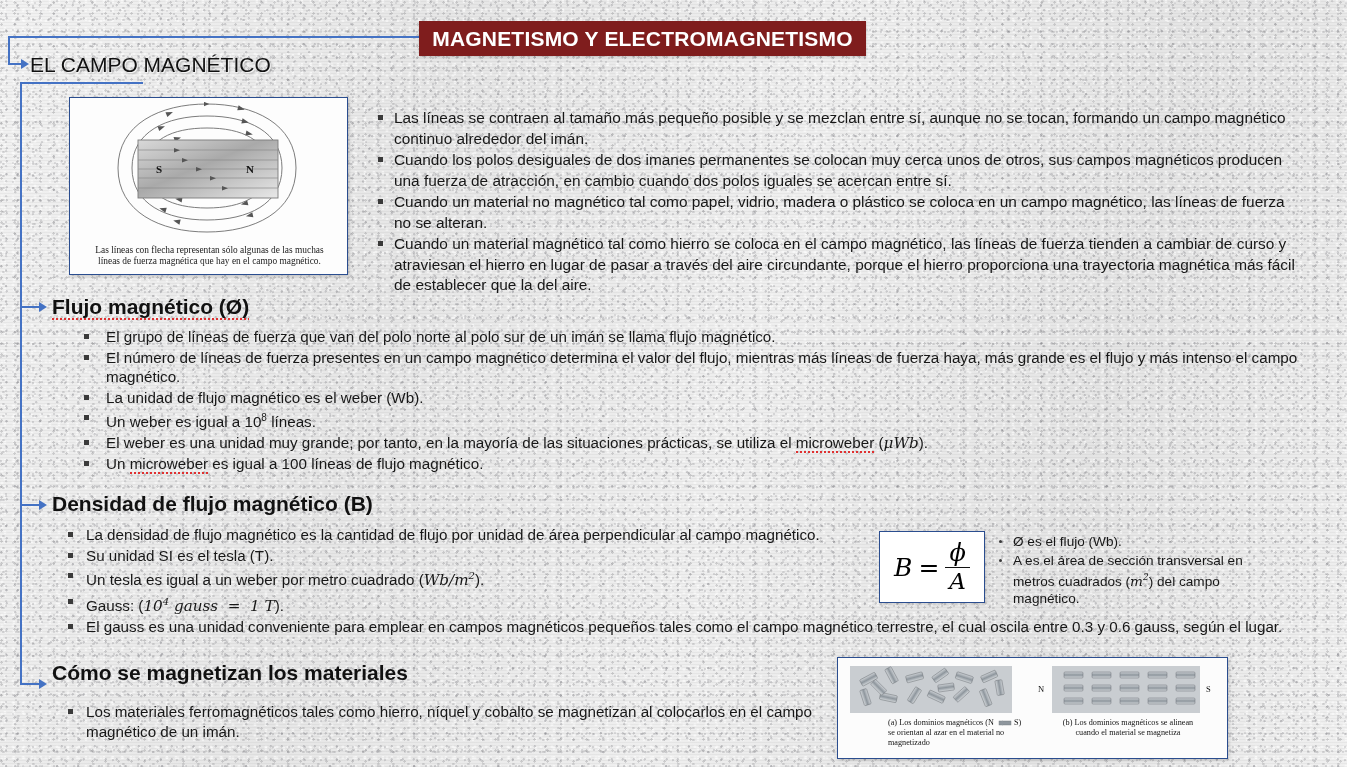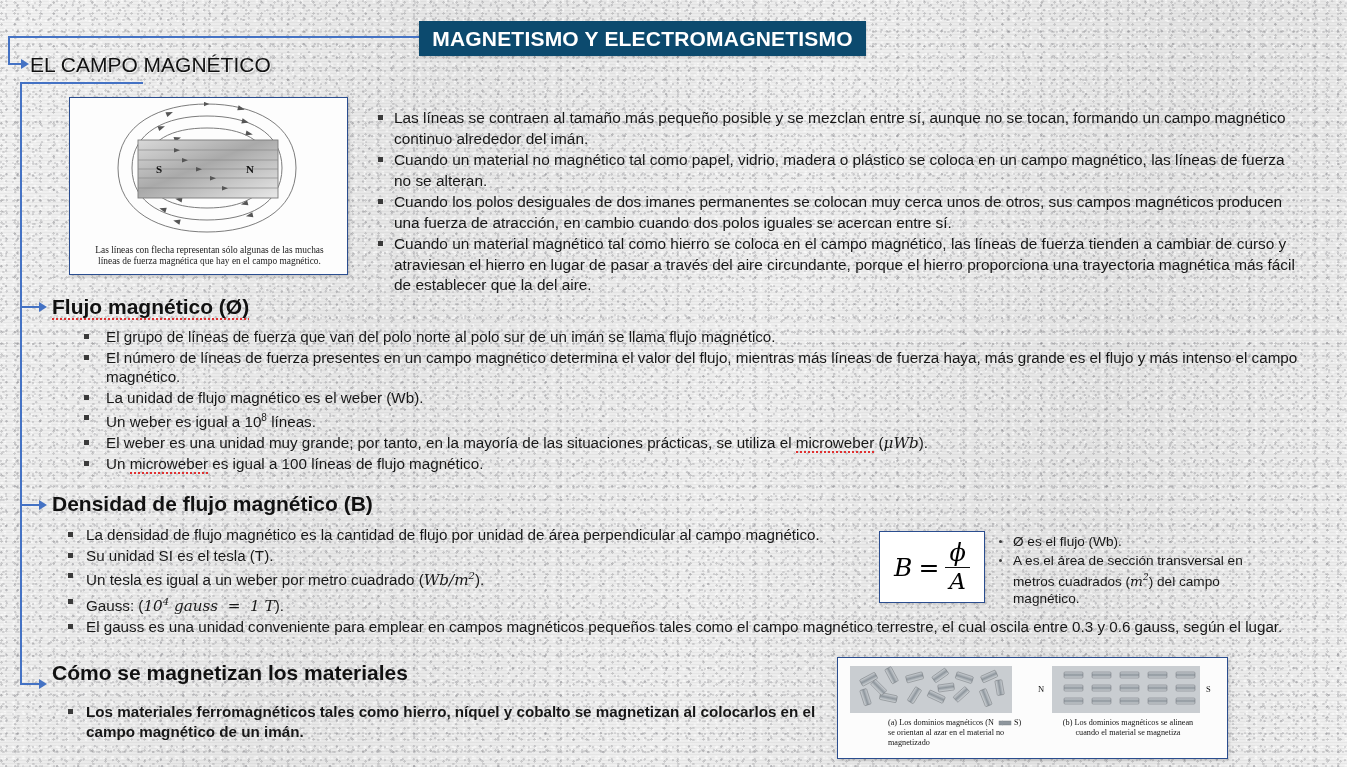--- a/index.html
+++ b/index.html
@@ -38,21 +38,21 @@
     background-image:
       repeating-linear-gradient(0deg, rgba(0,0,0,.035) 0 1px, transparent 1px 3px),
       repeating-linear-gradient(90deg, rgba(255,255,255,.05) 0 1px, transparent 1px 4px);
     mix-blend-mode:multiply;
   }
   .layer{position:absolute;inset:0;}
 
   
   #banner{
     position:absolute;left:419px;top:21px;width:447px;height:35px;
-    background:#0c4a6e;
+    background:#7f1d1d;
     display:flex;align-items:center;justify-content:center;
     box-shadow:0 1px 2px rgba(0,0,0,.18);
   }
   #banner span{
     color:#ffffff;font-size:21px;font-weight:bold;letter-spacing:.2px;
     white-space:nowrap;
   }
 
   
   .conn{position:absolute;background:#4472c4;}
@@ -95,21 +95,21 @@
   #topbul li{font-size:15.4px;line-height:20.5px;}
 
   #flujoList{position:absolute;left:72px;top:327px;width:1230px;}
   #flujoList li{padding-left:34px;}
   #flujoList li:before{left:12px;}
 
   #densList{position:absolute;left:62px;top:525px;width:1250px;}
   #densList li{padding-left:24px;}
 
   #magList{position:absolute;left:62px;top:702px;width:760px;}
-  #magList li{padding-left:24px;font-weight:bold;}
+  #magList li{padding-left:24px;}
 
   
   #fig1{
     position:absolute;left:69px;top:97px;width:277px;height:176px;
     background:#fdfdfd;border:1.6px solid #2a4d8f;
     box-shadow:1px 1px 3px rgba(0,0,0,.2);
   }
   #fig1 .cap{
     position:absolute;left:10px;right:8px;bottom:6px;
     font-family:"Liberation Serif", serif;font-size:9.4px;line-height:11.6px;
@@ -233,22 +233,22 @@
     <text x="176" y="75" font-family="Liberation Serif, serif" font-size="11" font-weight="bold" fill="#111">N</text>
   </svg>
   <div class="cap">
     <span>Las líneas con flecha representan sólo algunas de las muchas</span><br>
     <span>líneas de fuerza magnética que hay en el campo magnético.</span>
   </div>
 </div>
 
 <ul class="bl" id="topbul">
   <li>Las líneas se contraen al tamaño más pequeño posible y se mezclan entre sí, aunque no se tocan, formando un campo magnético continuo alrededor del imán.</li>
+  <li>Cuando los polos desiguales de dos imanes permanentes se colocan muy cerca unos de otros, sus campos magnéticos producen una fuerza de atracción, en cambio cuando dos polos iguales se acercan entre sí.</li>
   <li>Cuando un material no magnético tal como papel, vidrio, madera o plástico se coloca en un campo magnético, las líneas de fuerza no se alteran.</li>
-  <li>Cuando los polos desiguales de dos imanes permanentes se colocan muy cerca unos de otros, sus campos magnéticos producen una fuerza de atracción, en cambio cuando dos polos iguales se acercan entre sí.</li>
   <li>Cuando un material magnético tal como hierro se coloca en el campo magnético, las líneas de fuerza tienden a cambiar de curso y atraviesan el hierro en lugar de pasar a través del aire circundante, porque el hierro proporciona una trayectoria magnética más fácil de establecer que la del aire.</li>
 </ul>
 
 <div class="h2" style="left:52px;top:295px;">
   <span class="sp2">Flujo magnético (Ø)</span>
 </div>
 
 <ul class="bl" id="flujoList">
   <li>El grupo de líneas de fuerza que van del polo norte al polo sur de un imán se llama flujo magnético.</li>
   <li>El número de líneas de fuerza presentes en un campo magnético determina el valor del flujo, mientras más líneas de fuerza haya, más grande es el flujo y más intenso el campo magnético.</li>

